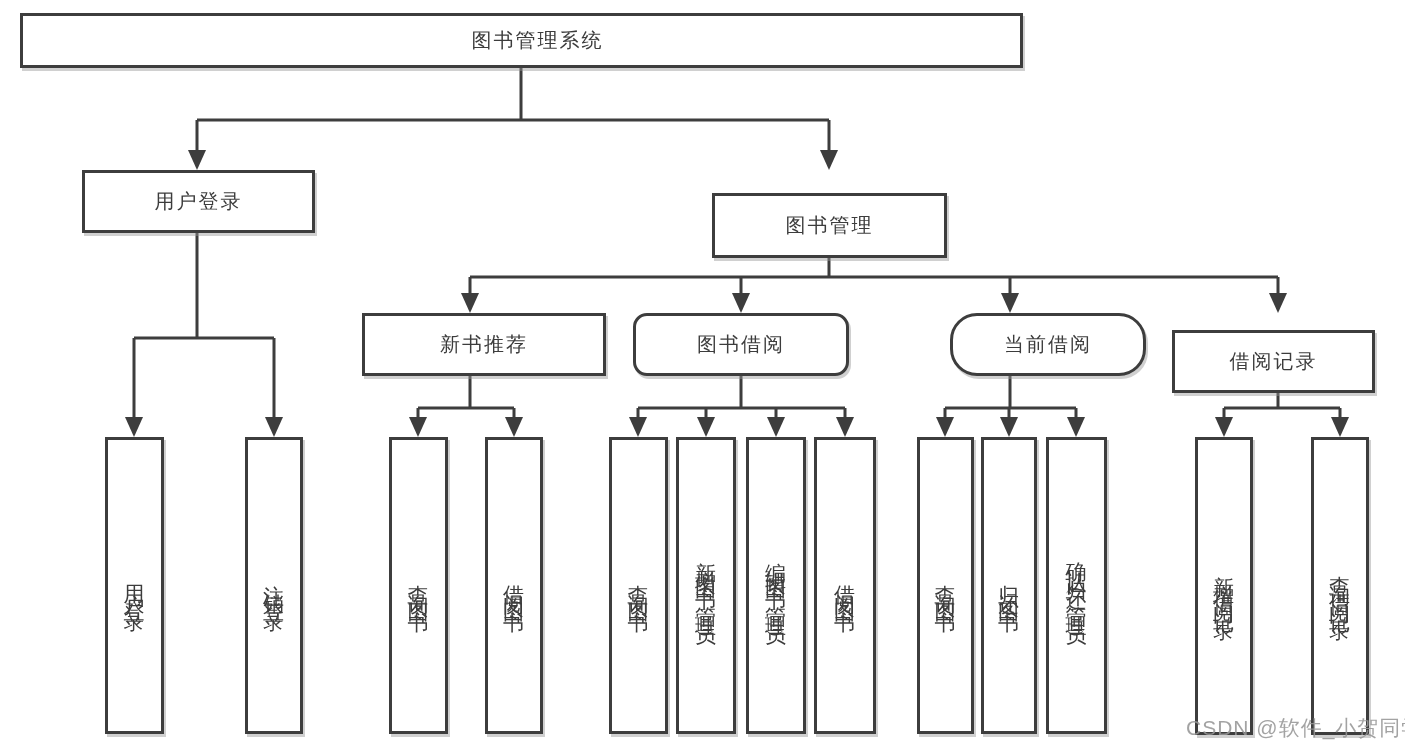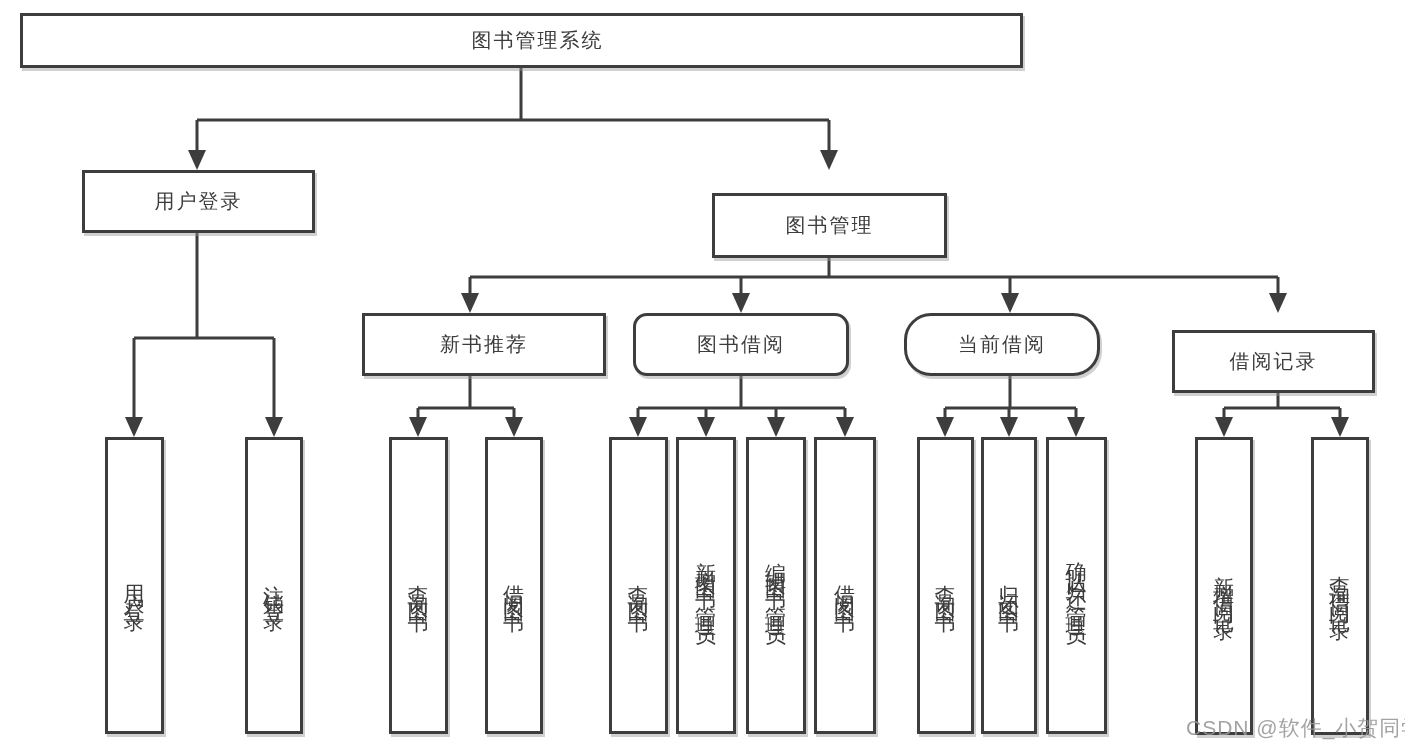--- a/index.html
+++ b/index.html
@@ -114,21 +114,21 @@
   <div class="node" style="left:712px; top:168px; width:235px; height:65px;margin-top:25px;">
     <span class="h-label">图书管理</span>
   </div>
 
   <div class="node" style="left:362px; top:313px; width:244px; height:63px;">
     <span class="h-label">新书推荐</span>
   </div>
   <div class="node" style="left:633px; top:313px; width:216px; height:63px;border-radius:14px;">
     <span class="h-label">图书借阅</span>
   </div>
-  <div class="node" style="left:904px; top:313px; width:196px; height:63px;border-radius:27px;">
+  <div class="node" style="left:950px; top:313px; width:196px; height:63px;border-radius:27px;">
     <span class="h-label">当前借阅</span>
   </div>
   <div class="node" style="left:1172px; top:330px; width:203px; height:63px;">
     <span class="h-label">借阅记录</span>
   </div>
 
   <div class="node" style="left:105px; top:437px; width:59px; height:297px;">
     <span class="v-label">用户登录</span>
   </div>
   <div class="node" style="left:245px; top:437px; width:58px; height:297px;">

